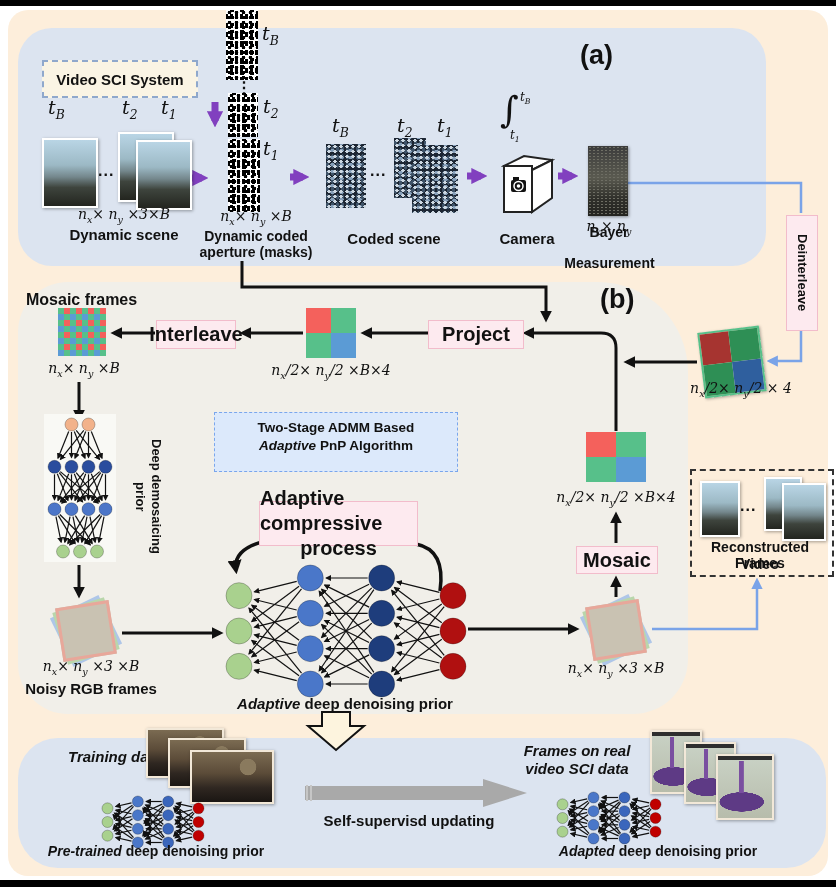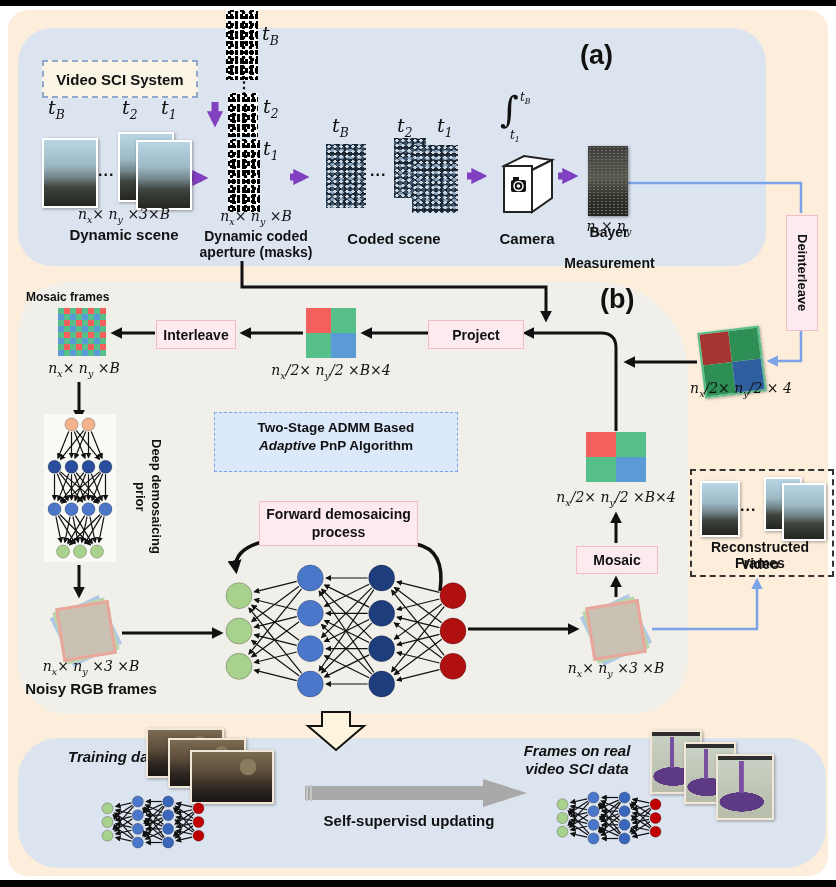--- a/index.html
+++ b/index.html
@@ -16,21 +16,21 @@
   .el{position:absolute;z-index:2;}
   .cap{font-weight:bold;font-size:14px;text-align:center;line-height:1.2;}
   .cap15{font-size:15px;}
   .math{font-family:"DejaVu Serif",serif;font-style:italic;font-size:14px;text-align:center;white-space:nowrap;}
   .math sub{font-size:0.68em;}
   .tlab{font-family:"DejaVu Serif",serif;font-style:italic;font-size:19px;}
   .tlab sub{font-size:0.65em;}
   .tag{font-weight:bold;font-size:27px;}
   .dots{font-weight:bold;font-size:16px;letter-spacing:1px;}
   .pinkbox{background:var(--pinkFill);border:1.5px solid var(--pinkBorder);
-           display:flex;align-items:center;justify-content:center;font-weight:bold;font-size:14px;}
+           display:flex;align-items:center;justify-content:center;font-weight:bold;font-size:20px;}
   .vsci{background:var(--labelCream);border:2px dashed var(--labelBorder);
         display:flex;align-items:center;justify-content:center;font-weight:bold;font-size:15px;}
   .admm{background:var(--admmFill);border:1.5px dashed var(--admmBorder);text-align:center;
         font-weight:bold;font-size:13.5px;line-height:1.35;padding-top:6px;}
   .vtext{writing-mode:vertical-rl;text-align:center;font-weight:bold;}
   .photo{position:absolute;border:2px solid #fff;box-shadow:1px 1px 3px rgba(0,0,0,.35);
          background:linear-gradient(180deg,#b9d5e5 0%,#9cb9c5 38%,#74878c 56%,#3e443d 72%,#23251f 100%);}
   .photo-train{position:absolute;border:2px solid #f2e8d8;box-shadow:1px 1px 3px rgba(0,0,0,.35);
          background:radial-gradient(circle at 70% 30%, #8a7a5e 12%, transparent 13%),
                     linear-gradient(180deg,#7b6b52 0%,#5c4c39 42%,#2f2721 72%,#1a1613 100%);}
@@ -201,21 +201,21 @@
   <div class="el dashedbox" style="left:690px;top:469px;width:140px;height:104px">
     <div class="photo" style="left:8px;top:10px;width:36px;height:52px"></div>
     <div class="dots" style="position:absolute;left:48px;top:26px">...</div>
     <div class="photo" style="left:72px;top:6px;width:34px;height:50px"></div>
     <div class="photo" style="left:90px;top:12px;width:40px;height:54px"></div>
     <div class="cap" style="position:absolute;left:0;top:68px;width:136px">Reconstructed Video</div>
     <div class="cap" style="position:absolute;left:0;top:84px;width:136px">Frames</div>
   </div>
 
   <div class="el tag" style="left:600px;top:284px">(b)</div>
-  <div class="el cap" style="left:26px;top:290px;width:118px;text-align:left;font-size:12px">Mosaic frames</div>
+  <div class="el cap" style="left:26px;top:290px;width:118px;text-align:left;font-size:16px">Mosaic frames</div>
   <div class="el mosaic" style="left:58px;top:308px;width:48px;height:48px;grid-template-columns:repeat(8,1fr);grid-template-rows:repeat(8,1fr)">
       <div style="background: rgb(87, 192, 138);"></div>
       <div style="background: rgb(244, 97, 92);"></div>
       <div style="background: rgb(87, 192, 138);"></div>
       <div style="background: rgb(244, 97, 92);"></div>
       <div style="background: rgb(87, 192, 138);"></div>
       <div style="background: rgb(244, 97, 92);"></div>
       <div style="background: rgb(87, 192, 138);"></div>
       <div style="background: rgb(244, 97, 92);"></div>
       <div style="background: rgb(91, 155, 213);"></div>
@@ -347,21 +347,21 @@
         <circle cx="27.5" cy="95.16666666666667" r="6.5" fill="#4c76c8" stroke="rgba(0,0,0,.25)"></circle>
         <circle cx="44.5" cy="95.16666666666667" r="6.5" fill="#4c76c8" stroke="rgba(0,0,0,.25)"></circle>
         <circle cx="61.5" cy="95.16666666666667" r="6.5" fill="#4c76c8" stroke="rgba(0,0,0,.25)"></circle>
         <circle cx="19" cy="137.5" r="6.5" fill="#a9d18e" stroke="rgba(0,0,0,.25)"></circle>
         <circle cx="36" cy="137.5" r="6.5" fill="#a9d18e" stroke="rgba(0,0,0,.25)"></circle>
         <circle cx="53" cy="137.5" r="6.5" fill="#a9d18e" stroke="rgba(0,0,0,.25)"></circle>
       </svg></div>
   <div class="el vtext" style="left:124px;top:424px;width:40px;height:145px;font-size:13px;line-height:1.2">Deep demosaicing prior</div>
 
   <div class="el pinkbox" style="left:259px;top:501px;width:157px;height:43px;flex-direction:column;line-height:1.25">
-    <span>Forward demosaicing</span>
+    <span>Adaptive compressive</span>
     <span>process</span>
   </div>
 
   <div class="el stack" style="left:55px;top:600px;width:62px;height:62px">
     <div class="s1"></div>
       <div class="s2"></div>
       <div class="s3"></div>
   </div>
   <div class="el math" style="left:25px;top:658px;width:132px">n<sub>x</sub>× n<sub>y</sub> ×3 ×B</div>
   <div class="el cap cap15" style="left:15px;top:680px;width:152px">Noisy RGB frames</div>
@@ -420,20 +420,23 @@
         <circle cx="88.33333333333333" cy="87.66666666666667" r="13" fill="#4a77c9" stroke="rgba(0,0,0,.25)"></circle>
         <circle cx="88.33333333333333" cy="123" r="13" fill="#4a77c9" stroke="rgba(0,0,0,.25)"></circle>
         <circle cx="159.66666666666666" cy="17" r="13" fill="#1e3d7c" stroke="rgba(0,0,0,.25)"></circle>
         <circle cx="159.66666666666666" cy="52.33333333333333" r="13" fill="#1e3d7c" stroke="rgba(0,0,0,.25)"></circle>
         <circle cx="159.66666666666666" cy="87.66666666666667" r="13" fill="#1e3d7c" stroke="rgba(0,0,0,.25)"></circle>
         <circle cx="159.66666666666666" cy="123" r="13" fill="#1e3d7c" stroke="rgba(0,0,0,.25)"></circle>
         <circle cx="231" cy="34.666666666666664" r="13" fill="#b01010" stroke="rgba(0,0,0,.25)"></circle>
         <circle cx="231" cy="70" r="13" fill="#b01010" stroke="rgba(0,0,0,.25)"></circle>
         <circle cx="231" cy="105.33333333333334" r="13" fill="#b01010" stroke="rgba(0,0,0,.25)"></circle>
       </svg></div>
+  <div class="el cap cap15" style="left:230px;top:695px;width:230px">
+    <i>Adaptive</i><span> deep denoising prior</span>
+  </div>
 
   <div class="el quad" style="left:586px;top:432px;width:60px;height:50px">
       <div style="background: rgb(244, 97, 92);"></div>
       <div style="background: rgb(87, 192, 138);"></div>
       <div style="background: rgb(87, 192, 138);"></div>
       <div style="background: rgb(91, 155, 213);"></div>
     </div>
   <div class="el math" style="left:548px;top:489px;width:136px">n<sub>x</sub>/2× n<sub>y</sub>/2 ×B×4</div>
   <div class="el pinkbox" style="left:576px;top:546px;width:80px;height:26px">
       <span>Mosaic</span>
@@ -505,20 +508,23 @@
         <circle cx="39.83333333333333" cy="36.833333333333336" r="5.5" fill="#4a77c9" stroke="rgba(0,0,0,.25)"></circle>
         <circle cx="39.83333333333333" cy="50.5" r="5.5" fill="#4a77c9" stroke="rgba(0,0,0,.25)"></circle>
         <circle cx="70.16666666666666" cy="9.5" r="5.5" fill="#3a66bc" stroke="rgba(0,0,0,.25)"></circle>
         <circle cx="70.16666666666666" cy="23.166666666666668" r="5.5" fill="#3a66bc" stroke="rgba(0,0,0,.25)"></circle>
         <circle cx="70.16666666666666" cy="36.833333333333336" r="5.5" fill="#3a66bc" stroke="rgba(0,0,0,.25)"></circle>
         <circle cx="70.16666666666666" cy="50.5" r="5.5" fill="#3a66bc" stroke="rgba(0,0,0,.25)"></circle>
         <circle cx="100.5" cy="16.333333333333336" r="5.5" fill="#c00000" stroke="rgba(0,0,0,.25)"></circle>
         <circle cx="100.5" cy="30" r="5.5" fill="#c00000" stroke="rgba(0,0,0,.25)"></circle>
         <circle cx="100.5" cy="43.666666666666664" r="5.5" fill="#c00000" stroke="rgba(0,0,0,.25)"></circle>
       </svg></div>
+  <div class="el cap" style="left:25px;top:843px;width:262px;font-size:14px">
+    <i>Pre-trained</i><span> deep denoising prior</span>
+  </div>
   <div class="el cap cap15" style="left:318px;top:812px;width:182px;">Self-supervisd updating</div>
   <div class="el cap cap15" style="left:518px;top:742px;width:118px;font-style:italic">Frames on real</div>
   <div class="el cap cap15" style="left:514px;top:760px;width:126px;font-style:italic">video SCI data</div>
   <div class="el" style="left:650px;top:730px;width:130px;height:92px">
     <div class="photo-test" style="left:0;top:0;width:48px;height:60px"></div>
     <div class="photo-test" style="left:34px;top:12px;width:48px;height:58px"></div>
     <div class="photo-test" style="left:66px;top:24px;width:54px;height:62px"></div>
   </div>
   <div class="el" style="left:553px;top:788px;width:112px;height:60px"><svg width="112" height="60" viewBox="0 0 112 60">
         <defs>
@@ -574,13 +580,16 @@
         <circle cx="40.5" cy="36.833333333333336" r="5.5" fill="#4a77c9" stroke="rgba(0,0,0,.25)"></circle>
         <circle cx="40.5" cy="50.5" r="5.5" fill="#4a77c9" stroke="rgba(0,0,0,.25)"></circle>
         <circle cx="71.5" cy="9.5" r="5.5" fill="#3a66bc" stroke="rgba(0,0,0,.25)"></circle>
         <circle cx="71.5" cy="23.166666666666668" r="5.5" fill="#3a66bc" stroke="rgba(0,0,0,.25)"></circle>
         <circle cx="71.5" cy="36.833333333333336" r="5.5" fill="#3a66bc" stroke="rgba(0,0,0,.25)"></circle>
         <circle cx="71.5" cy="50.5" r="5.5" fill="#3a66bc" stroke="rgba(0,0,0,.25)"></circle>
         <circle cx="102.5" cy="16.333333333333336" r="5.5" fill="#c00000" stroke="rgba(0,0,0,.25)"></circle>
         <circle cx="102.5" cy="30" r="5.5" fill="#c00000" stroke="rgba(0,0,0,.25)"></circle>
         <circle cx="102.5" cy="43.666666666666664" r="5.5" fill="#c00000" stroke="rgba(0,0,0,.25)"></circle>
       </svg></div>
+  <div class="el cap" style="left:537px;top:843px;width:242px;font-size:14px">
+    <i>Adapted</i><span> deep denoising prior</span>
+  </div>
 </div>
 
 </body></html>

